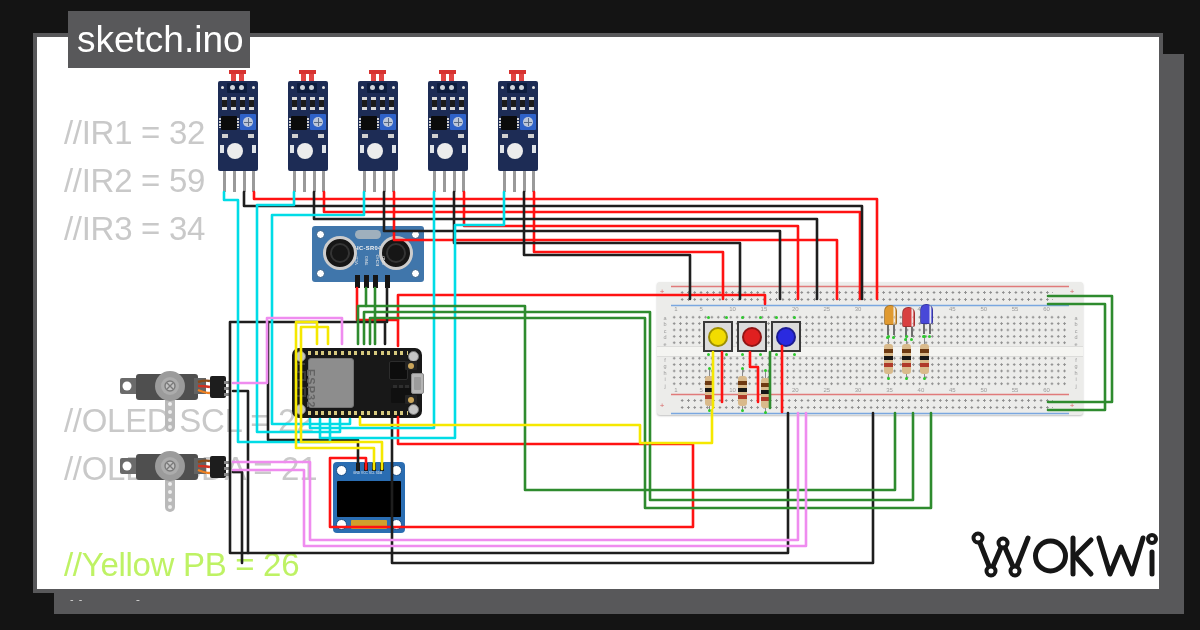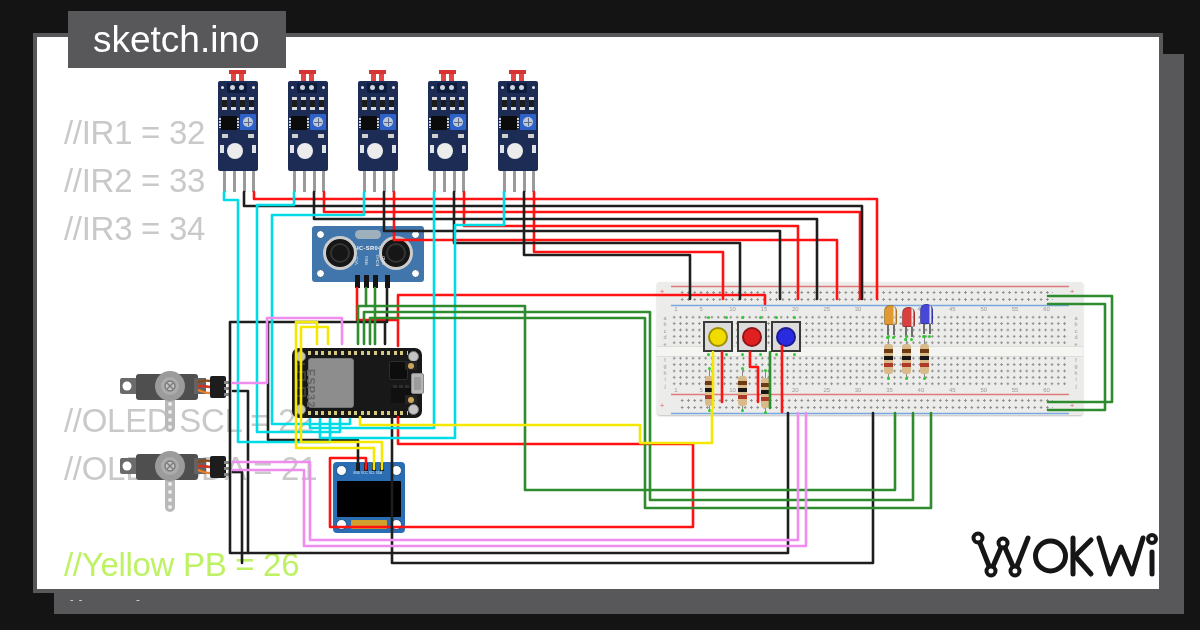--- a/index.html
+++ b/index.html
@@ -8,23 +8,23 @@
   
   #canvas-card{position:absolute;left:33px;top:33px;width:1130px;height:560px;
     box-sizing:border-box;background:#ffffff;border:4px solid #58585a;
     box-shadow:21px 21px 0 0 #58585a;z-index:0;}
   
   #comments-layer{position:absolute;left:33px;top:33px;width:1130px;height:560px;
     overflow:hidden;z-index:1;margin-top:8px;}
   .comment{position:absolute;left:31px;font-size:33px;color:#c9c9c9;
     white-space:pre;letter-spacing:-0.3px;}
   
-  #file-tab{position:absolute;left:68px;top:11px;width:218px;height:57px;
+  #file-tab{position:absolute;left:68px;top:11px;width:182px;height:57px;
     background:#58585a;color:#ffffff;font-size:37px;line-height:57px;
-    padding-left:25px;box-sizing:border-box;z-index:6;}
+    padding-left:9px;box-sizing:border-box;z-index:6;}
   
   .component{position:absolute;z-index:3;}
   #wire-svg{position:absolute;left:0;top:0;z-index:5;pointer-events:none;}
   
   .ir-sensor{position:absolute;width:40px;height:122px;z-index:3;}
   .ir-emitter{position:absolute;left:11px;top:0;width:17px;height:11px;}
   .ir-emitter:before{content:"";position:absolute;left:0;top:0;width:17px;height:4px;background:#d63230;}
   .ir-emitter:after{content:"";position:absolute;left:2px;top:4px;width:5px;height:7px;background:#e24543;
     box-shadow:8px 0 0 #e24543;}
   .ir-pcb{position:absolute;left:0;top:11px;width:40px;height:90px;background:#1d2c55;border-radius:2px;}
@@ -124,21 +124,21 @@
   #wokwi-logo{position:absolute;left:966px;top:524px;z-index:3;}
 </style>
 </head>
 <body>
 
 <div id="stage">
 
   <div id="canvas-card"></div>
   <div id="comments-layer">
       <div class="comment" style="top: 73px; color: rgb(201, 201, 201);">//IR1 = 32</div>
-      <div class="comment" style="top: 121px; color: rgb(201, 201, 201);">//IR2 = 33</div>
+      <div class="comment" style="top: 121px; color: rgb(201, 201, 201);">//IR2 = 59</div>
       <div class="comment" style="top: 169px; color: rgb(201, 201, 201);">//IR3 = 34</div>
       <div class="comment" style="top: 361px; color: rgb(201, 201, 201);">//OLED SCL = 22</div>
       <div class="comment" style="top: 409px; color: rgb(201, 201, 201);">//OLED SDA = 21</div>
       <div class="comment" style="top: 505px; color: #bef264;">//Yellow PB = 26</div>
       <div class="comment" style="top: 553px; color: rgb(201, 201, 201);">//Red PB = 27</div>
     </div>
 
   <div id="file-tab">
     <span>sketch.ino</span>
   </div>

